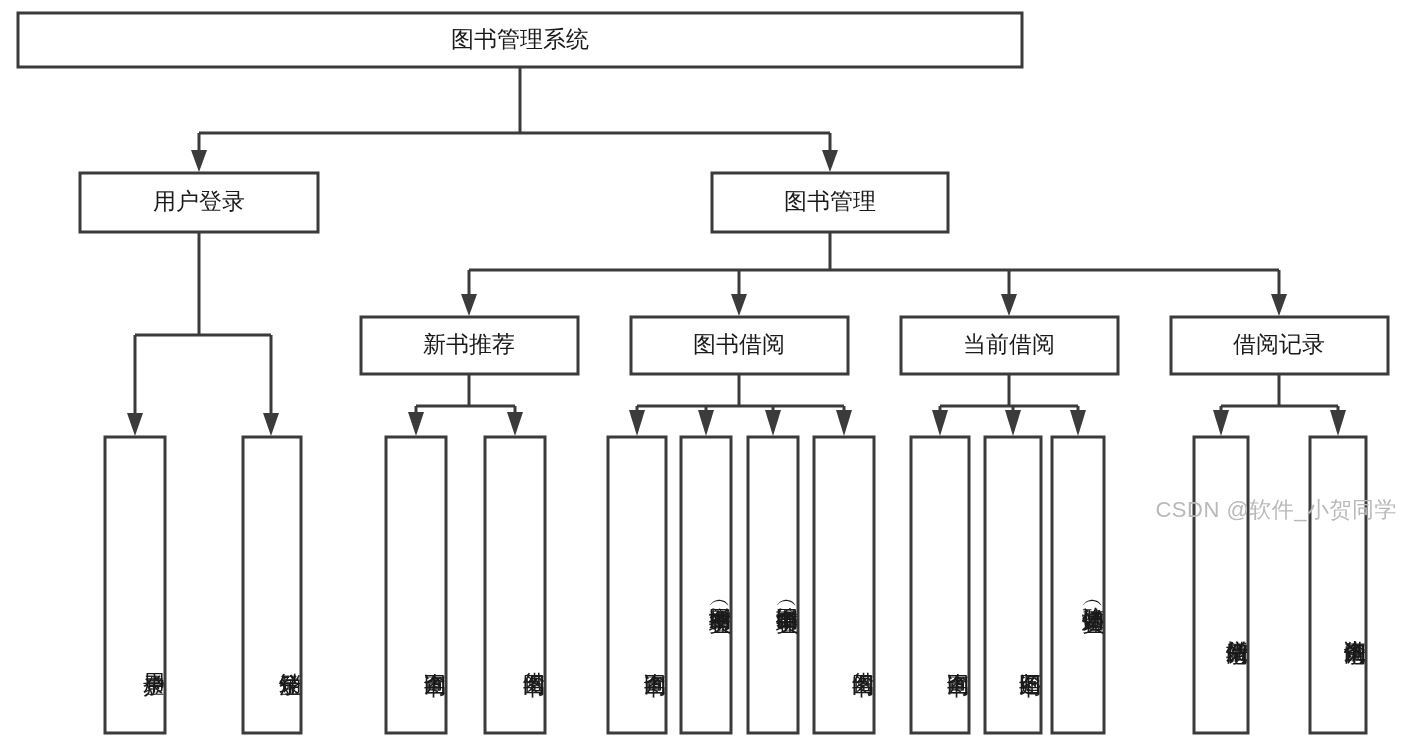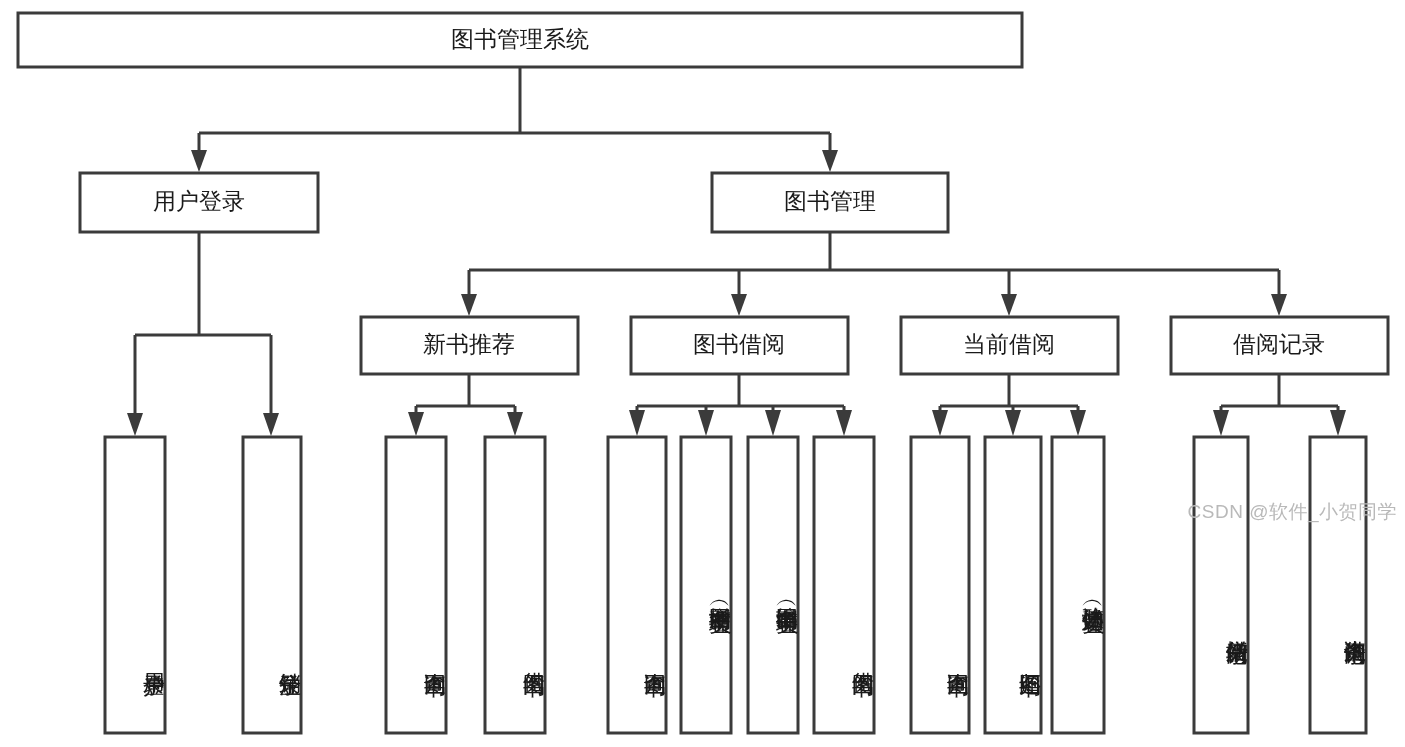--- a/index.html
+++ b/index.html
@@ -63,21 +63,21 @@
     pointer-events: none;
     display: flex;
     align-items: flex-start;
     justify-content: center;
   }
   .watermark {
     position: absolute;
     right: 8px;
     bottom: 4px;
     font-family: "Liberation Sans", "DejaVu Sans", sans-serif;
-    font-size: 19px;
+    font-size: 22px;
     color: #b9b9b9;
     letter-spacing: 0.5px;
     white-space: nowrap;
   }
 </style>
 </head>
 <body>
 
 <div id="diagram-root">
 

